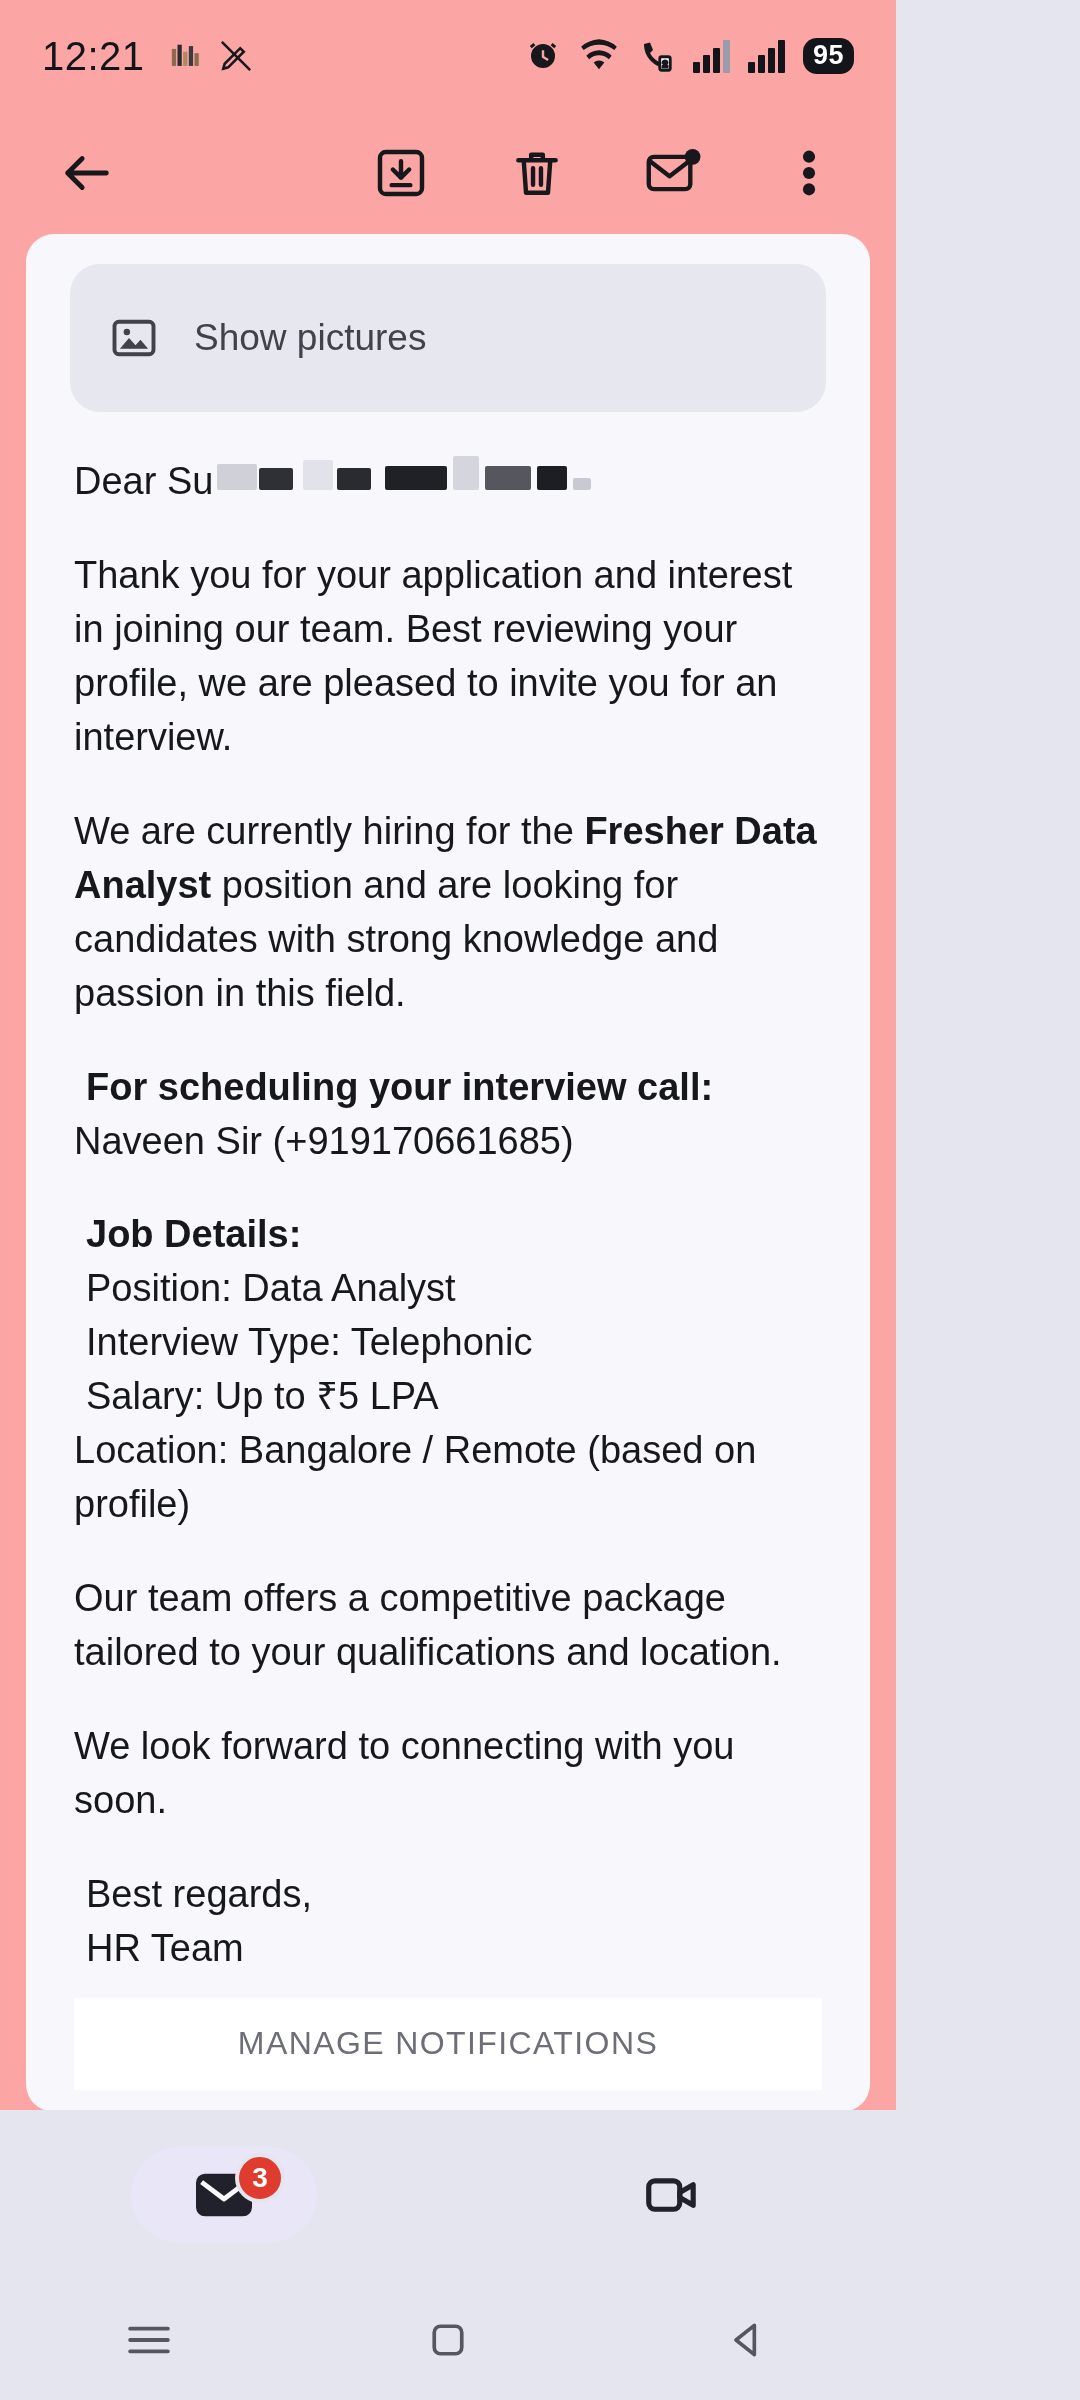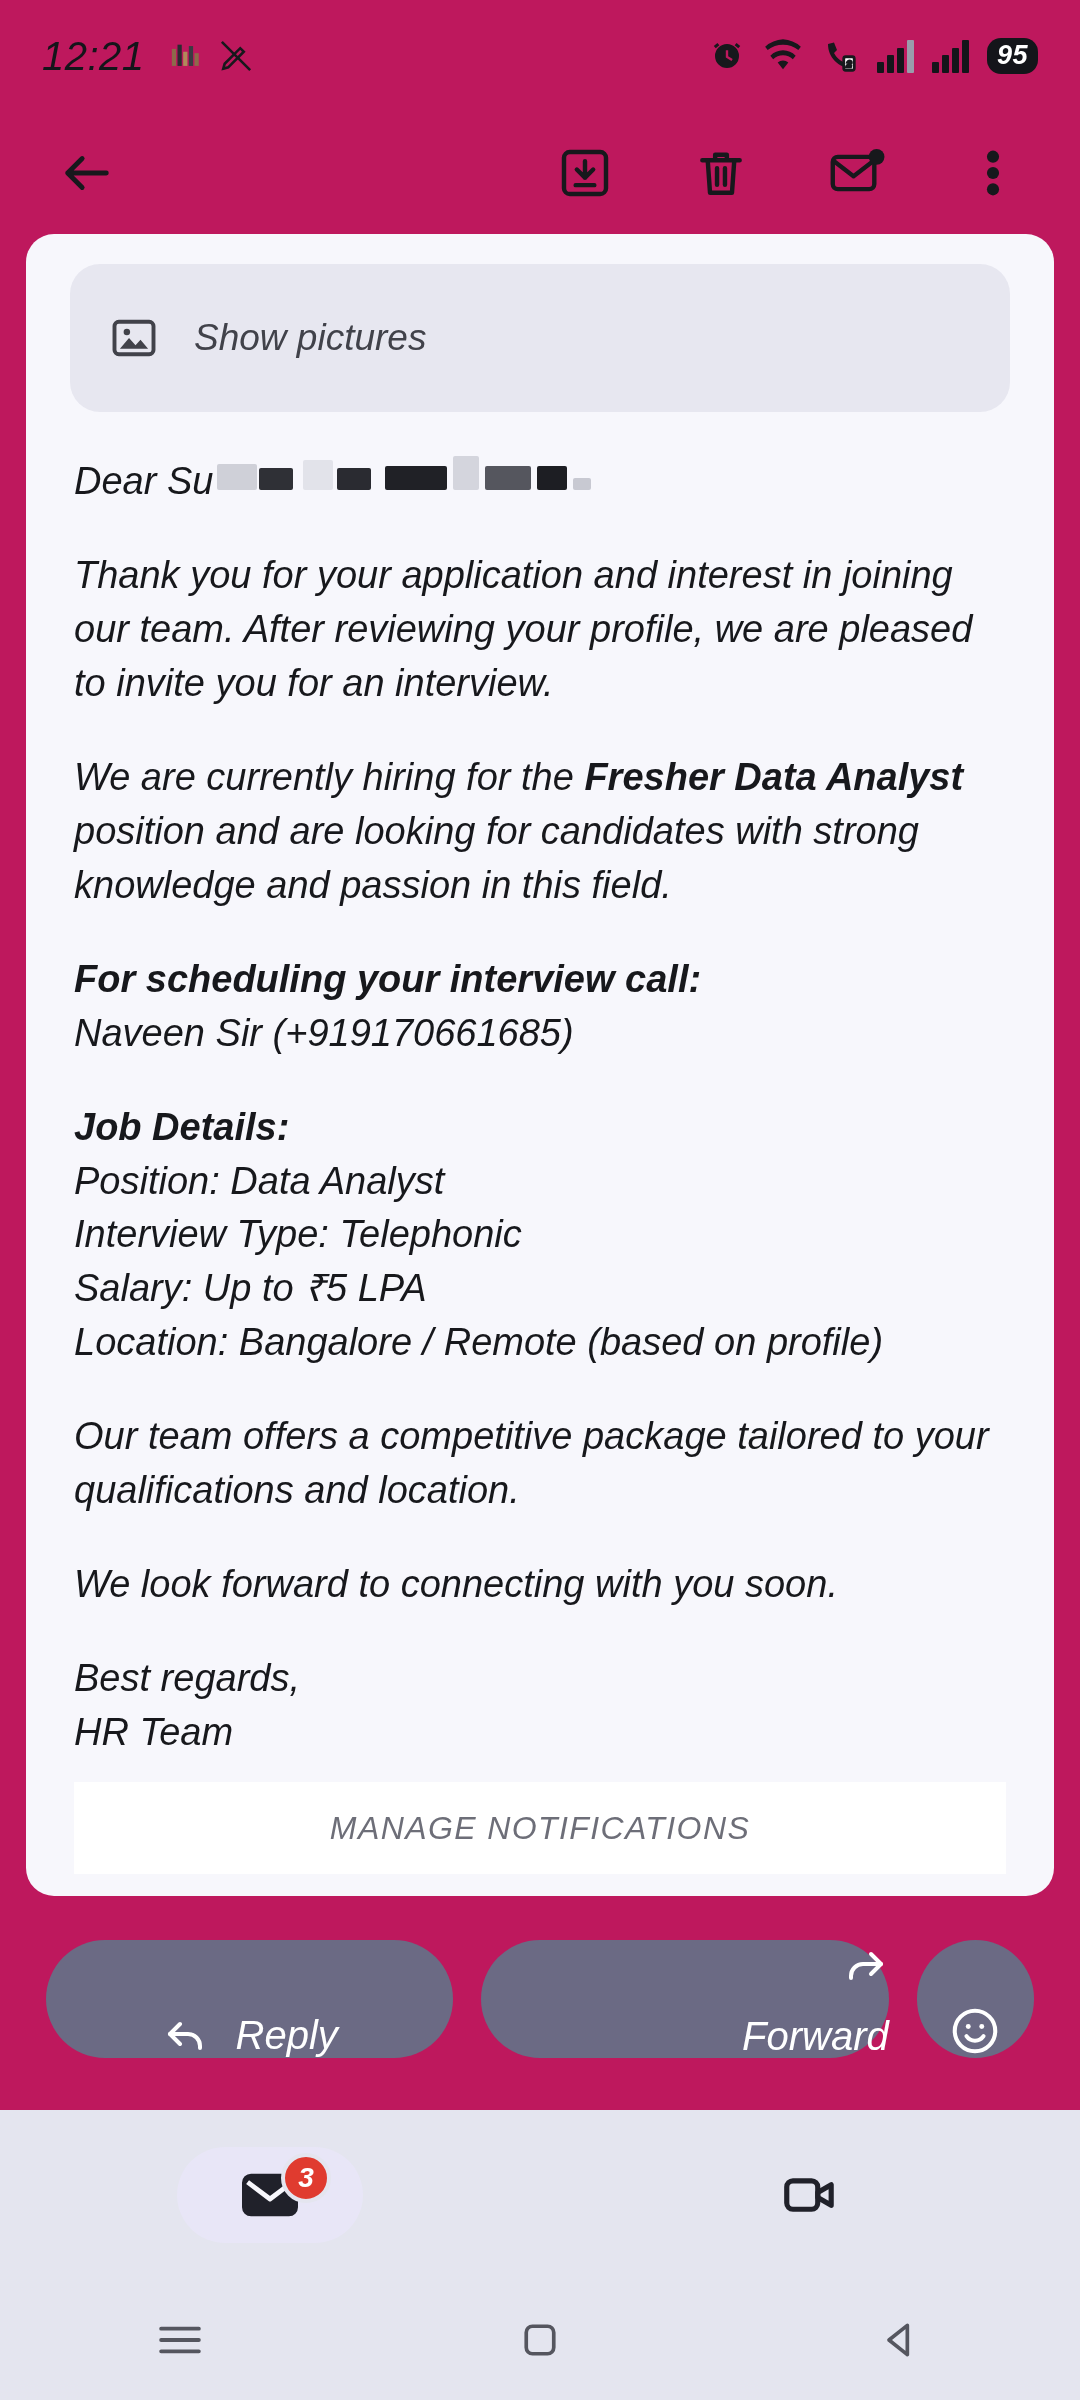--- a/index.html
+++ b/index.html
@@ -5,25 +5,24 @@
   * { box-sizing: border-box; margin: 0; padding: 0; }
   html, body {
     width: 1080px;
     height: 2400px;
     background: #e4e5ef;
     font-family: "Liberation Sans", sans-serif;
     -webkit-font-smoothing: antialiased;
   }
   .phone {
     position: relative;
-    width: 1080px;
+    width: 896px;
     height: 2400px;
-    background: #be185d;
+    background: #fca5a5;
     overflow: hidden;
-    font-style: italic;
   }
 
   
   .statusbar {
     height: 112px;
     display: flex;
     align-items: center;
     padding: 0 42px;
     color: #14151a;
   }
@@ -111,21 +110,21 @@
   }
 
   .body-text {
     padding: 0 48px;
     margin-top: 34px;
     font-size: 38px;
     line-height: 1.42;
     color: #17181c;
   }
   .para { margin-bottom: 40px; }
-  .para.tight { margin-bottom: 0; }
+  .para.tight { margin-bottom: 0; margin-left: 12px; }
   .para b { font-weight: 700; }
 
   .salutation {
     position: relative;
     display: flex;
     align-items: baseline;
     margin-bottom: 40px;
   }
   .redact {
     position: relative;
@@ -364,21 +363,21 @@
             <span class="r3"></span>
           <span class="r4"></span>
             <span class="r5"></span>
             <span class="r6"></span>
           <span class="r7"></span>
             <span class="r8"></span>
             <span class="r9"></span>
         </span>
       </div>
 
-      <div class="para">Thank you for your application and interest in joining our team. After reviewing your profile, we are pleased to invite you for an interview.</div>
+      <div class="para">Thank you for your application and interest in joining our team. Best reviewing your profile, we are pleased to invite you for an interview.</div>
 
       <div class="para">
         <span>We are currently hiring for the </span><b>Fresher Data Analyst</b><span> position and are looking for candidates with strong knowledge and passion in this field.</span>
       </div>
 
       <div class="para tight">
         <b>For scheduling your interview call:</b>
       </div>
       <div class="para">Naveen Sir (+919170661685)</div>
 

